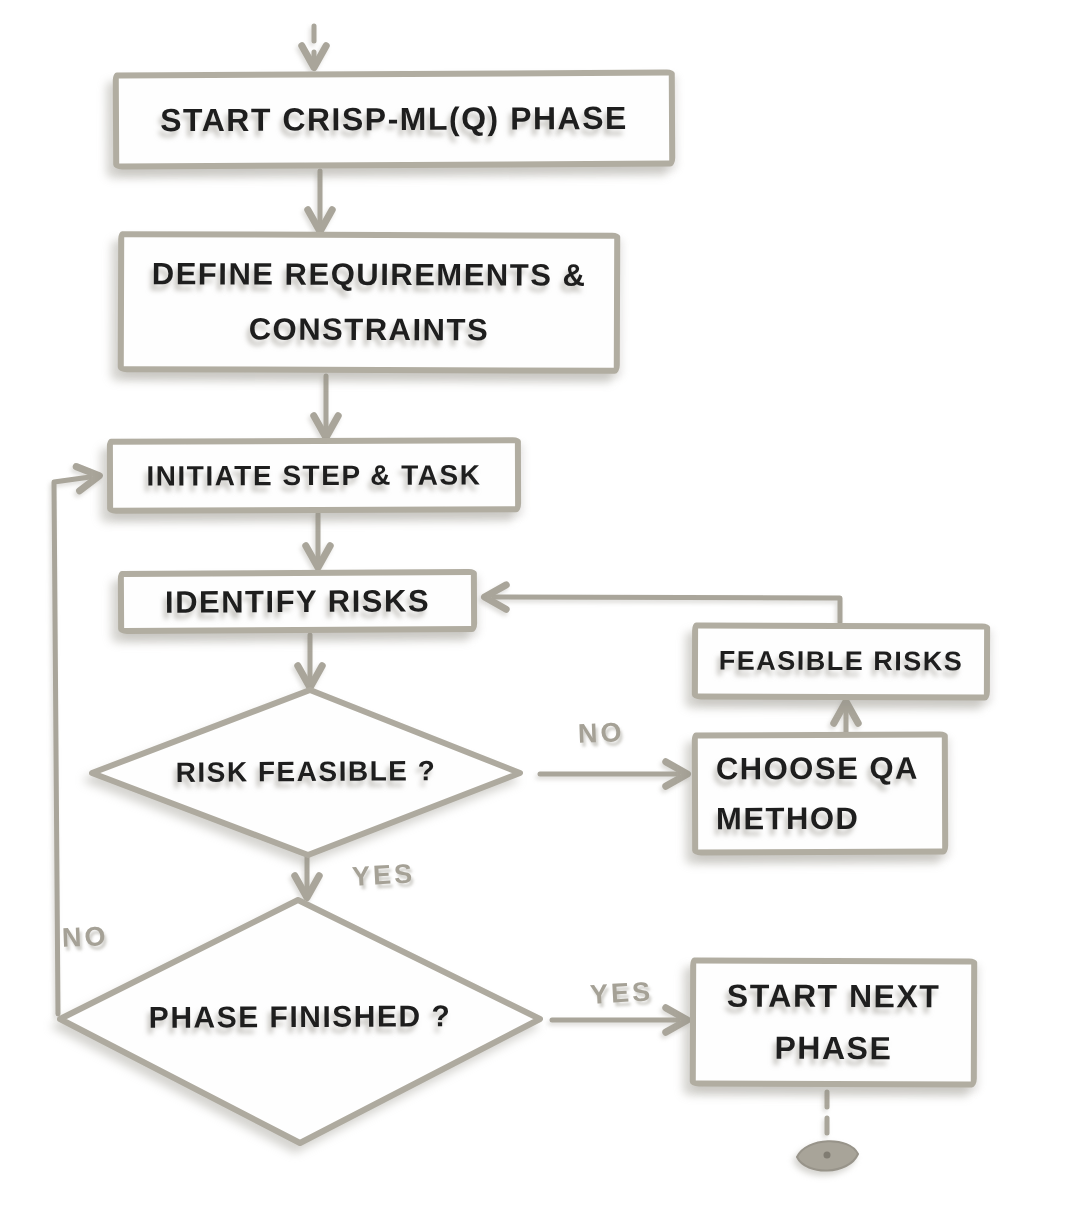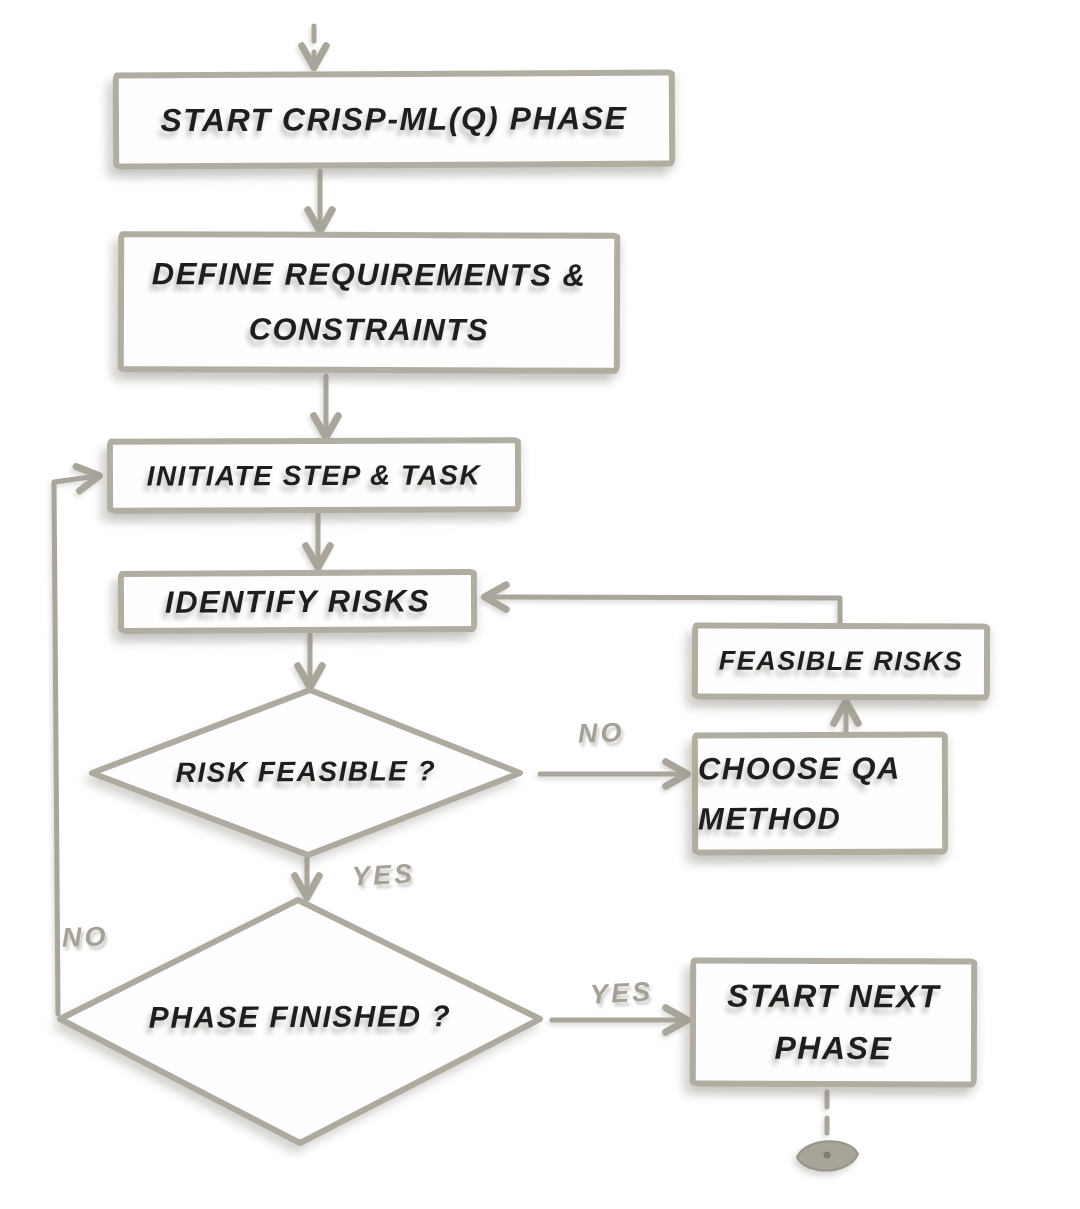--- a/index.html
+++ b/index.html
@@ -3,21 +3,21 @@
 <meta charset="utf-8">
 <style>
   * { margin: 0; padding: 0; box-sizing: border-box; }
   html, body { background: #ffffff; }
   body {
     width: 1080px; height: 1209px;
     position: relative;
     font-family: "Liberation Sans", sans-serif;
     overflow: hidden;
   }
-  #canvas { position: absolute; left: 0; top: 0; width: 1080px; height: 1209px; font-style: italic; }
+  #canvas { position: absolute; left: 0; top: 0; width: 1080px; height: 1209px; }
   svg.wires { position: absolute; left: 0; top: 0; }
   .wire { stroke: #a9a59a; stroke-width: 5; fill: none; stroke-linecap: round; stroke-linejoin: round; }
   .wire-shadow { filter: drop-shadow(-2px 3px 2px rgba(160,157,148,0.35)); }
   .diamond {
     fill: #fefefe; stroke: #aeaa9f; stroke-width: 6; stroke-linejoin: round;
     filter: drop-shadow(-5px 7px 5px rgba(150,147,138,0.40));
   }
   .box {
     position: absolute;
     background: #fefefe;
@@ -25,21 +25,21 @@
     border-radius: 4px 8px 5px 9px / 8px 4px 9px 5px;
     display: flex; align-items: center; justify-content: center;
     text-align: center;
     color: #1e1e1e; font-weight: bold; letter-spacing: 1.5px;
     box-shadow: -7px 9px 8px rgba(150,147,138,0.38), 3px 5px 7px rgba(150,147,138,0.20);
   }
   .box .txt, .dtext .txt {
     white-space: pre-line;
     text-shadow: -3px 6px 5px rgba(158,155,146,0.60);
   }
-  .left-align { justify-content: flex-start; text-align: left; }
+  .left-align { justify-content: flex-start; text-align: left; padding-left: 18px; }
   .dtext {
     position: absolute;
     color: #1e1e1e; font-weight: bold; letter-spacing: 1.5px;
     text-align: center;
   }
   .elabel {
     position: absolute;
     color: #a5a196; font-weight: bold; letter-spacing: 3px;
     text-shadow: 2px 4px 3px rgba(170,167,158,0.55);
   }

